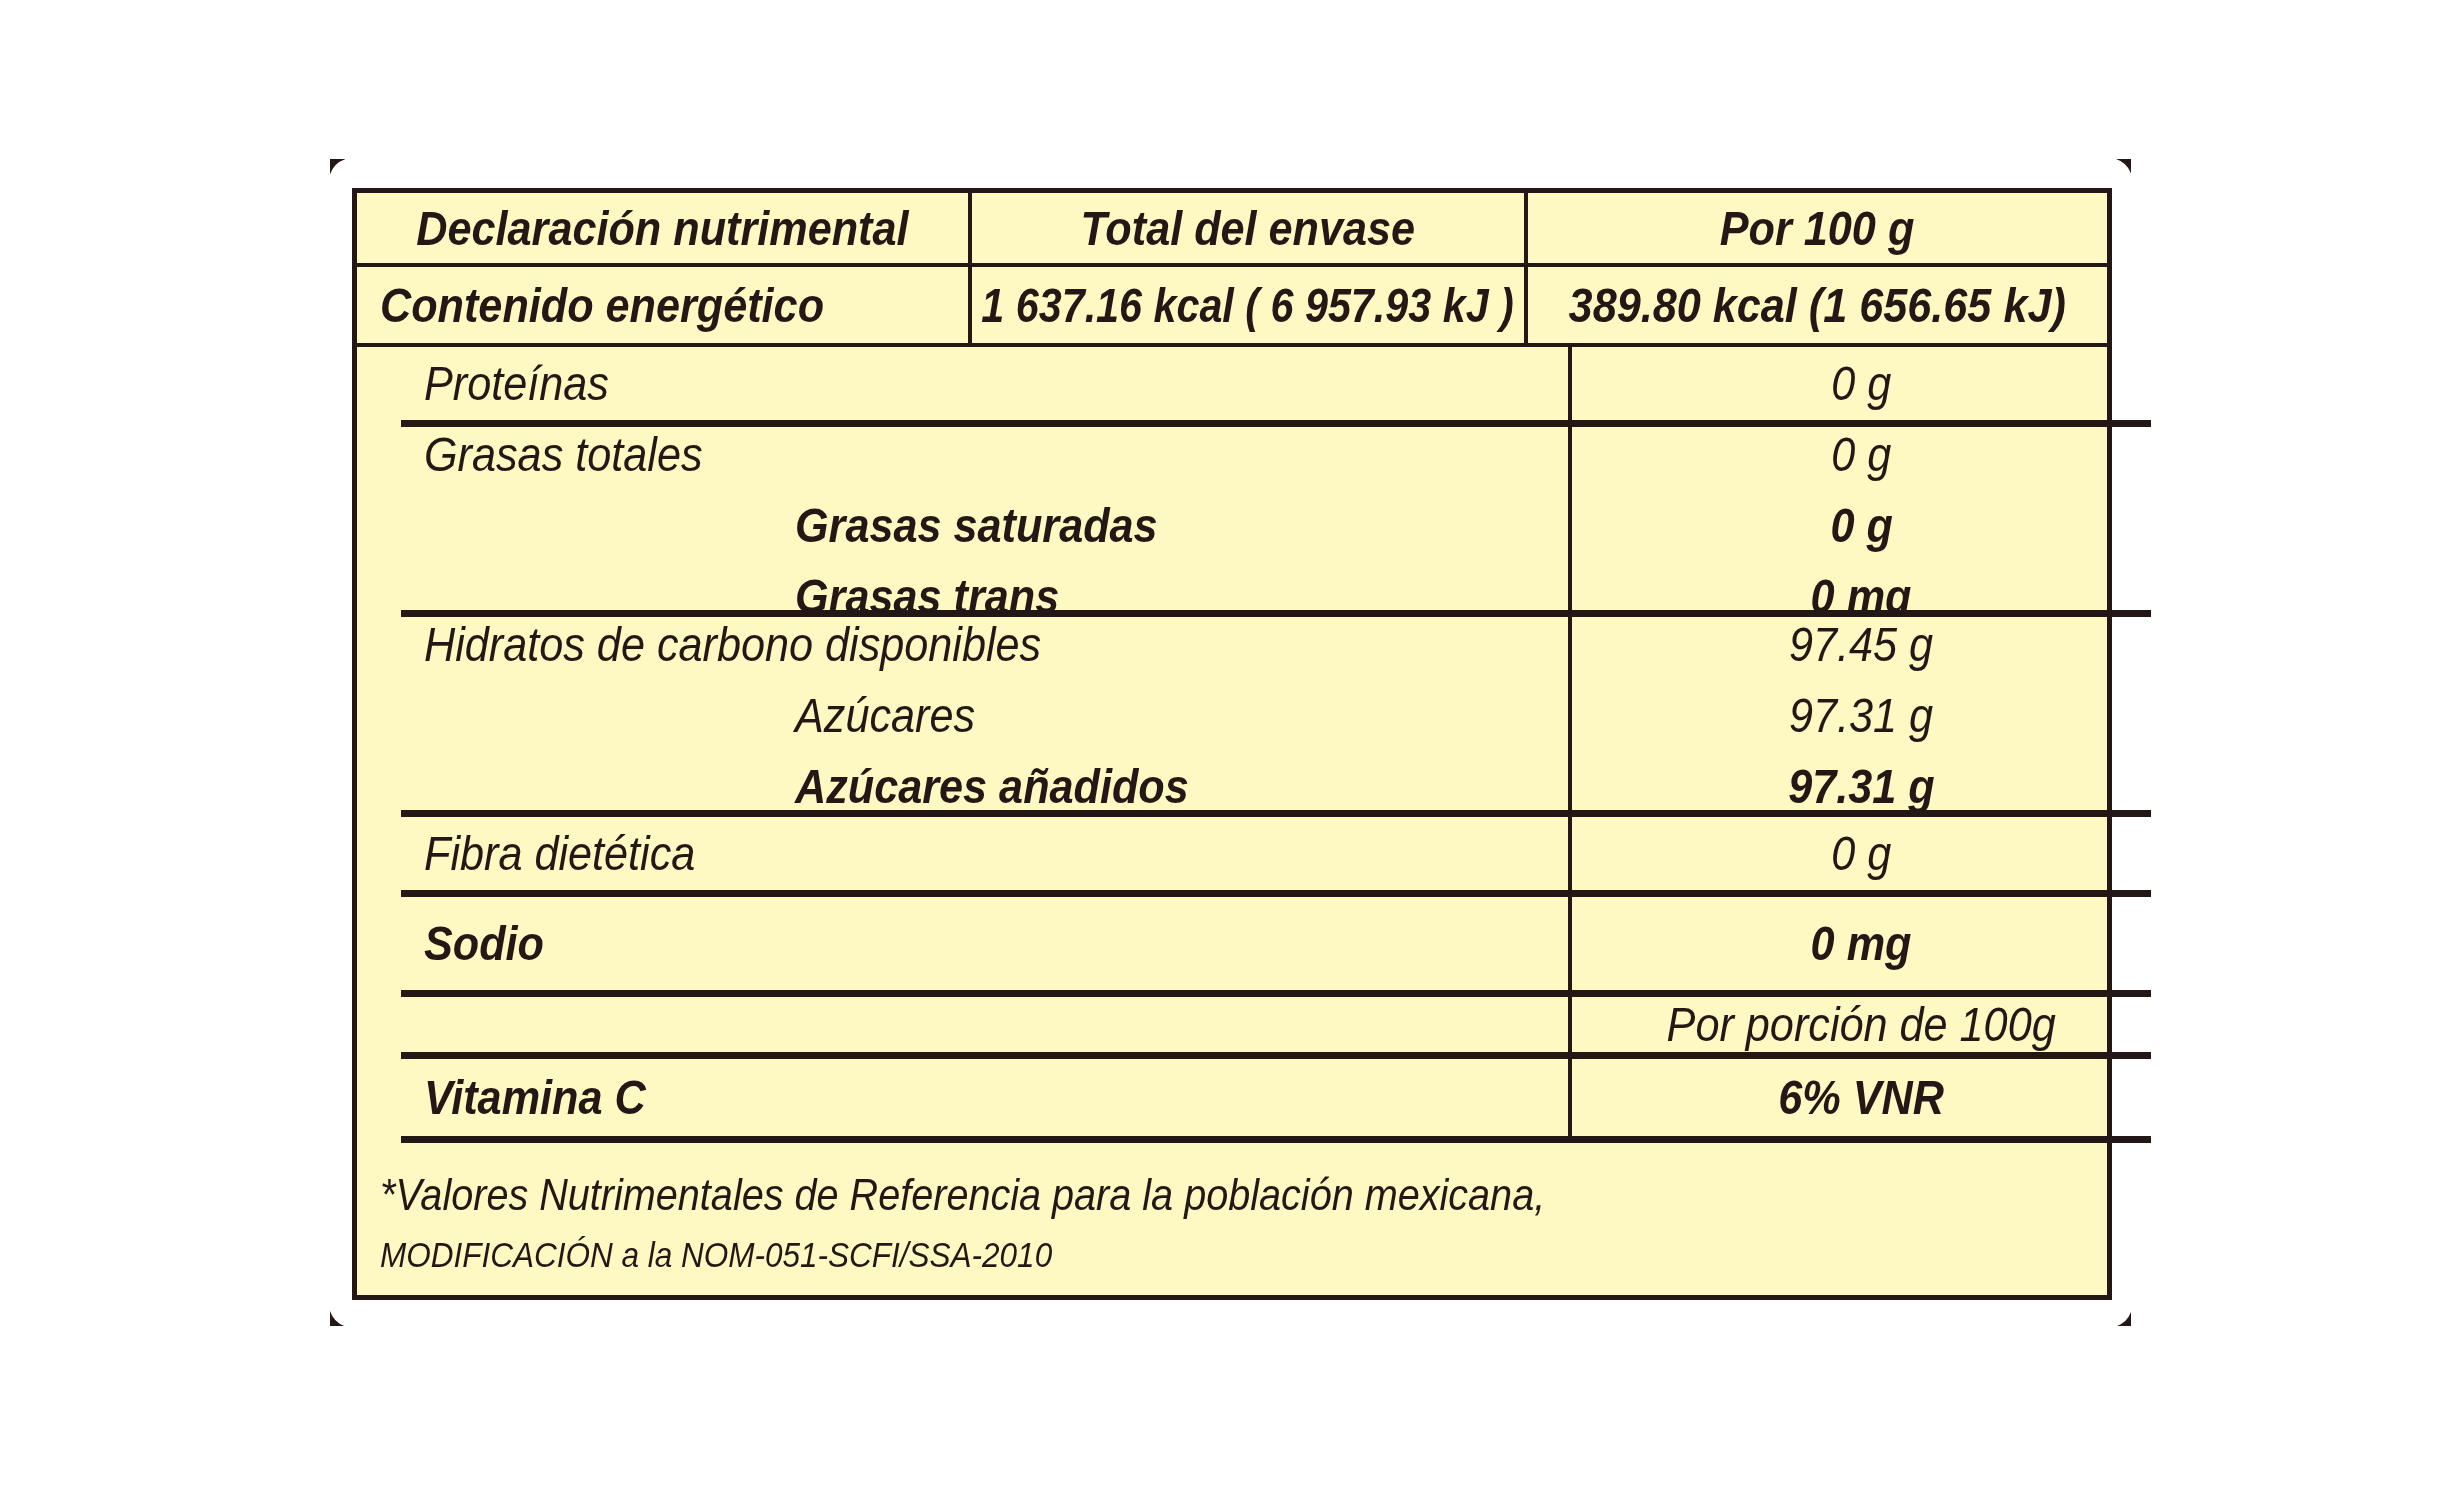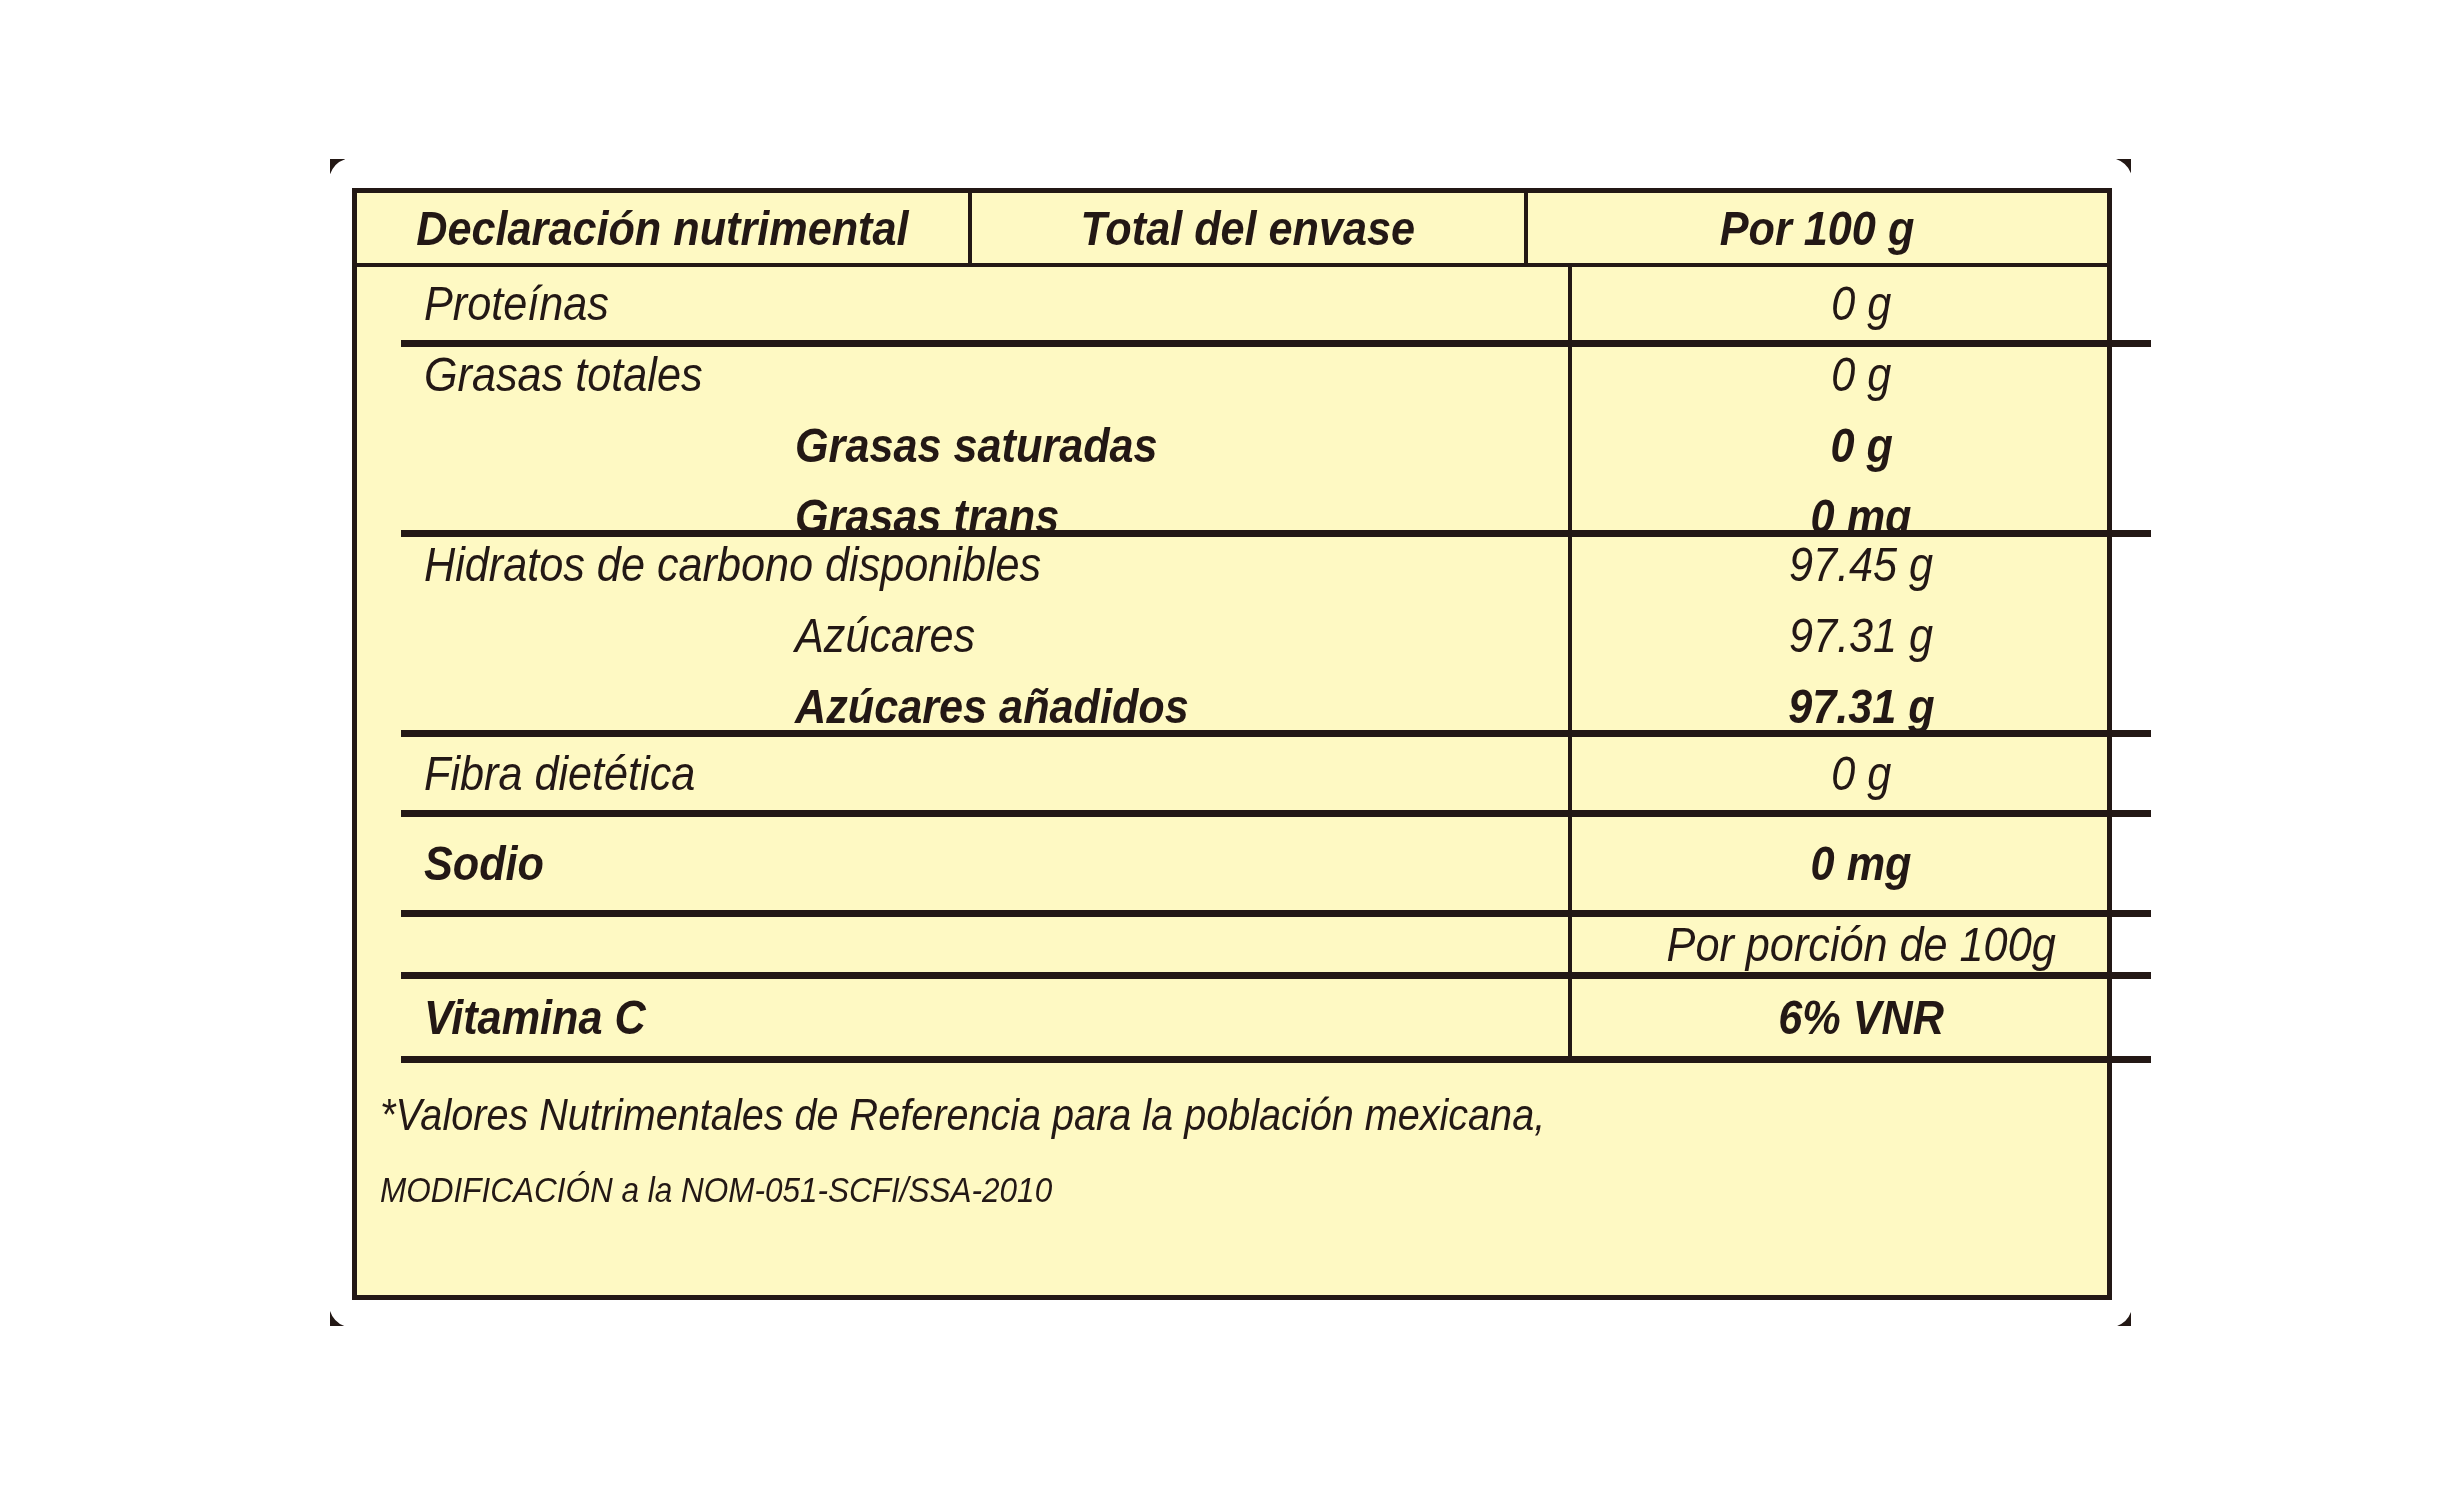--- a/index.html
+++ b/index.html
@@ -58,21 +58,21 @@
   
   .cx  { display: inline-block; transform: scaleX(0.90); transform-origin: center; white-space: nowrap; }
   .cxl { display: inline-block; transform: scaleX(0.90); transform-origin: left center; white-space: nowrap; }
   .cxt { display: inline-block; transform: scaleX(0.86); transform-origin: center; white-space: nowrap; }
 
   .footer-cell {
     flex: 1;
     padding: 25px 23px 0 23px;
     display: flex;
     flex-direction: column;
-    gap: 27px;
+    gap: 12px;
     overflow: hidden;
   }
   .footnote-1 { font-size: 44px; line-height: 54px; }
   .footnote-2 { font-size: 35px; line-height: 42px; }
 
   
   .crop { position: absolute; width: 15.4px; height: 15.4px; }
   .crop svg { display: block; width: 15.4px; height: 15.4px; }
   .crop-tl { left: 330px; top: 159px; }
   .crop-tr { left: 2116px; top: 159px; }
@@ -112,20 +112,31 @@
         <span class="cx">Declaración nutrimental</span>
       </div>
       <div class="cell center c2 fs bold">
         <span class="cx">Total del envase</span>
       </div>
       <div class="cell center c3 fs bold">
         <span class="cx">Por 100 g</span>
       </div>
     </div>
 
+    <div class="trow bb-thin" style="height:80px;">
+      <div class="cell left c1 fs bold">
+        <span class="cxl">Contenido energético</span>
+      </div>
+      <div class="cell center c2 fs bold">
+        <span class="cxt">1 637.16 kcal ( 6 957.93 kJ )</span>
+      </div>
+      <div class="cell center c3 fs bold">
+        <span class="cx">389.80 kcal (1 656.65 kJ)</span>
+      </div>
+    </div>
 
     <div class="trow bb-thick" style="height:80px;">
       <div class="cell left cmerge fs">
         <span class="cxl">Proteínas</span>
       </div>
       <div class="cell center c3 fs">
         <span class="cx">0 g</span>
       </div>
     </div>
 

